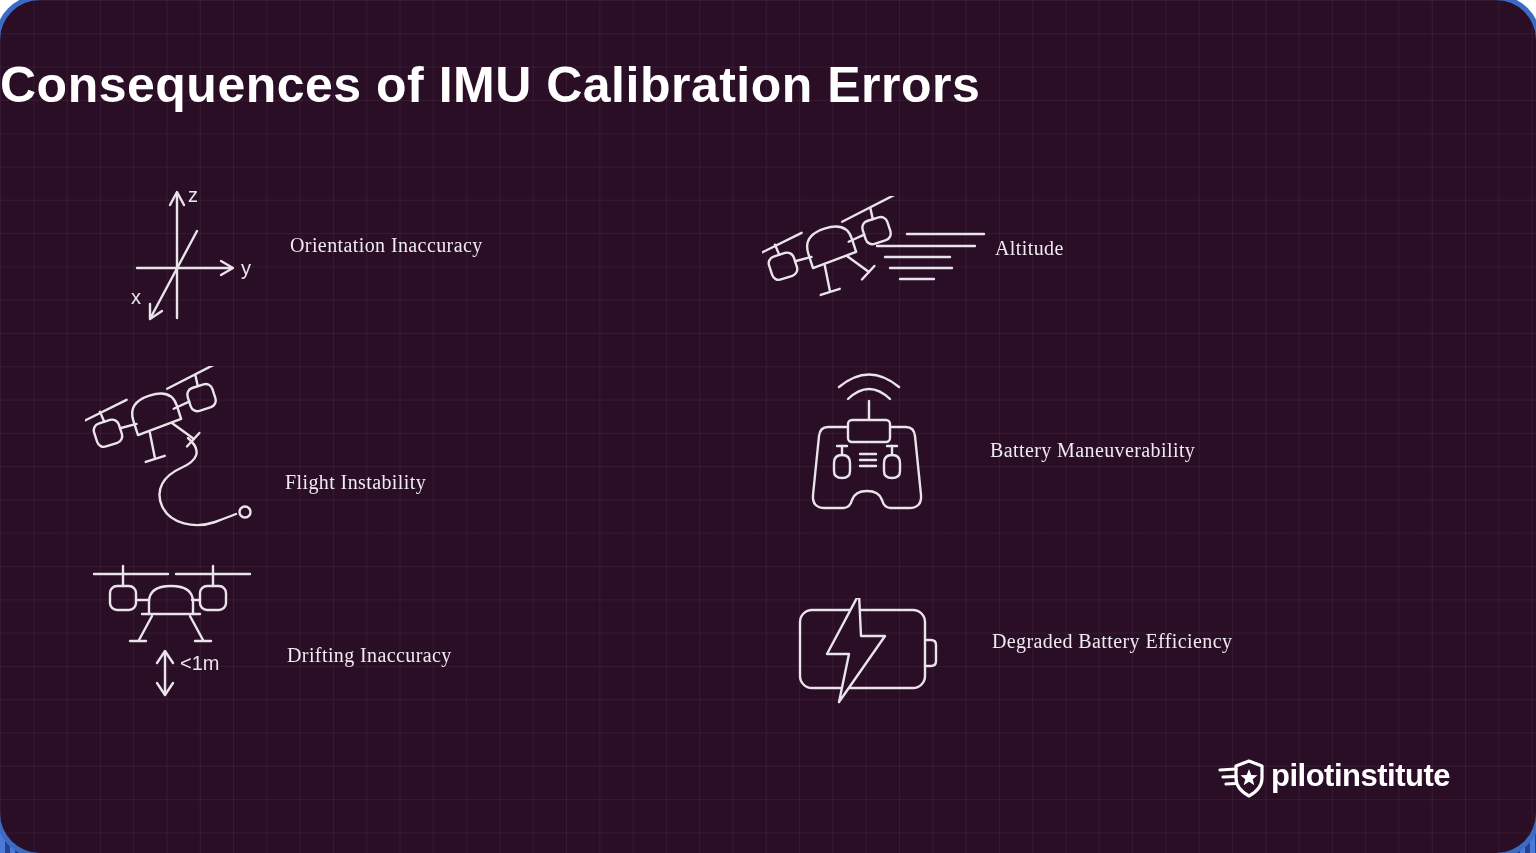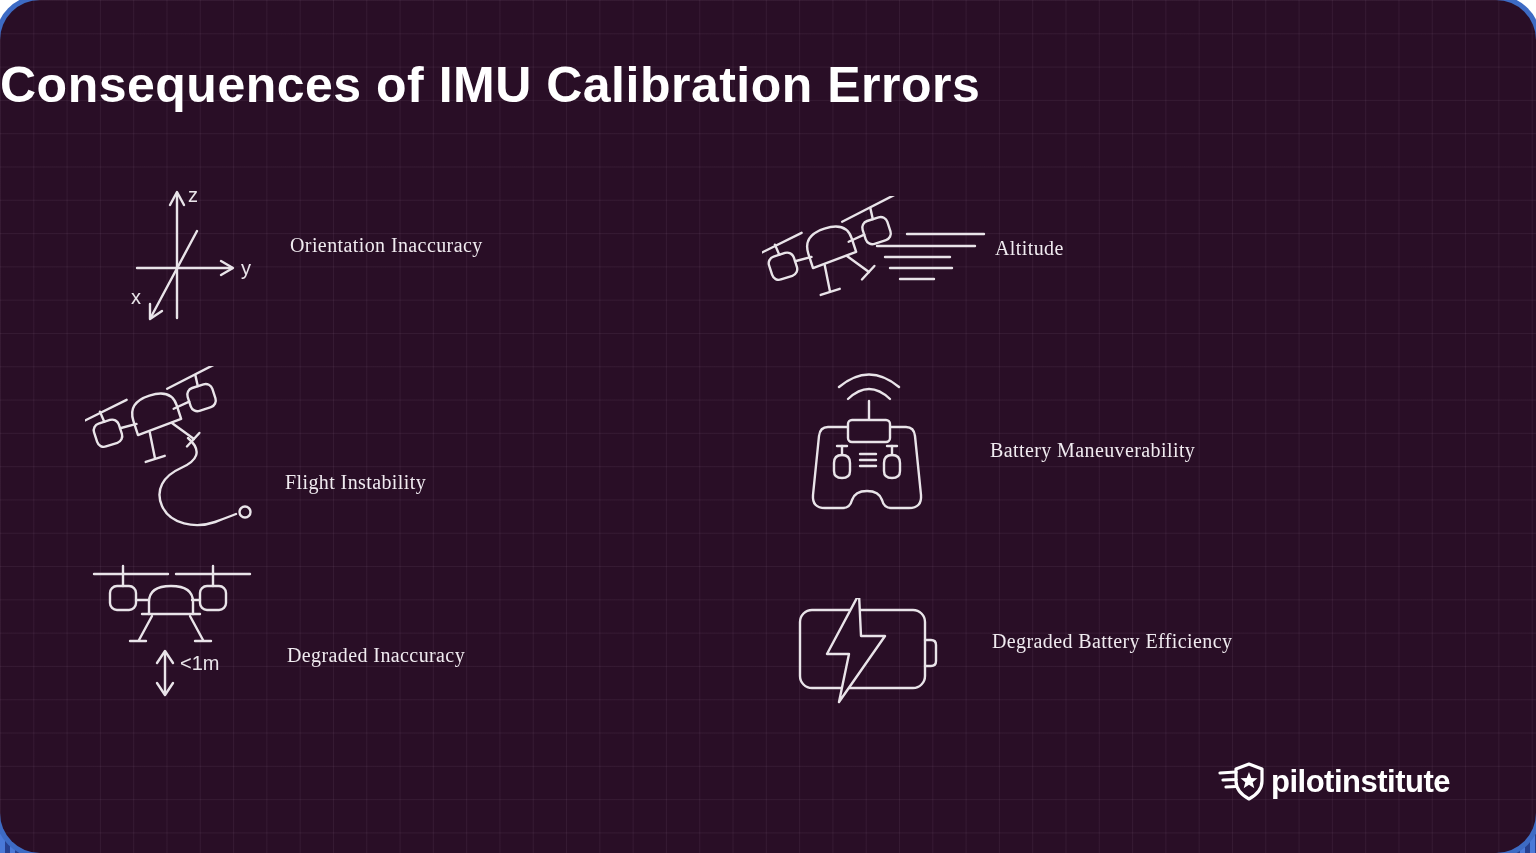--- a/index.html
+++ b/index.html
@@ -49,21 +49,21 @@
   #icon-altitude    { left:88px;  top:560px; }
   #icon-battery     { left:797px; top:598px; }
 
   .icon svg { display:block; }
   .stroke { fill:none; stroke:#e9e4e9; stroke-width:2.4; stroke-linecap:round; stroke-linejoin:round; }
   .fillbg { fill:#290e26; stroke:#e9e4e9; stroke-width:2.4; stroke-linejoin:round; }
   .svgtext { fill:#e9e4e9; font-size:20px; font-family:"Liberation Sans","DejaVu Sans",sans-serif; }
 
   .logo {
     position:absolute; left:1218px; top:758px; height:48px;
-    display:flex; align-items:center; gap:7px;
+    display:flex; align-items:flex-start; gap:7px;
   }
   .logo-text { color:#ffffff; font-size:31px; font-weight:700; letter-spacing:-0.5px; }
 </style>
 </head>
 <body>
 
 <div class="stripe-bg"></div>
 
 <div class="panel">
 
@@ -180,21 +180,21 @@
         <line x1="42" y1="81" x2="58" y2="81"></line>
         <line x1="102" y1="56" x2="115" y2="80"></line>
         <line x1="107" y1="81" x2="123" y2="81"></line>
         <line x1="77" y1="92" x2="77" y2="134"></line>
         <polyline points="69,103 77,91 85,103"></polyline>
         <polyline points="69,123 77,135 85,123"></polyline>
       </g>
       <text class="svgtext" x="92" y="110">&lt;1m</text>
     </svg>
   </div>
-  <div class="item-label" id="label-altitude">Degraded Inaccuracy</div>
+  <div class="item-label" id="label-altitude">Drifting Inaccuracy</div>
 
   <div class="icon" id="icon-battery">
     <svg width="150" height="110" viewBox="0 0 150 110">
       <g class="stroke">
         <rect x="3" y="12" width="125" height="78" rx="12"></rect>
         <path d="M128,42 L134,42 Q139,42 139,47 L139,63 Q139,68 134,68 L128,68"></path>
       </g>
       <path class="fillbg" d="M62,-4 L30,56 L52,56 L42,104 L88,38 L64,38 Z"></path>
     </svg>
   </div>

